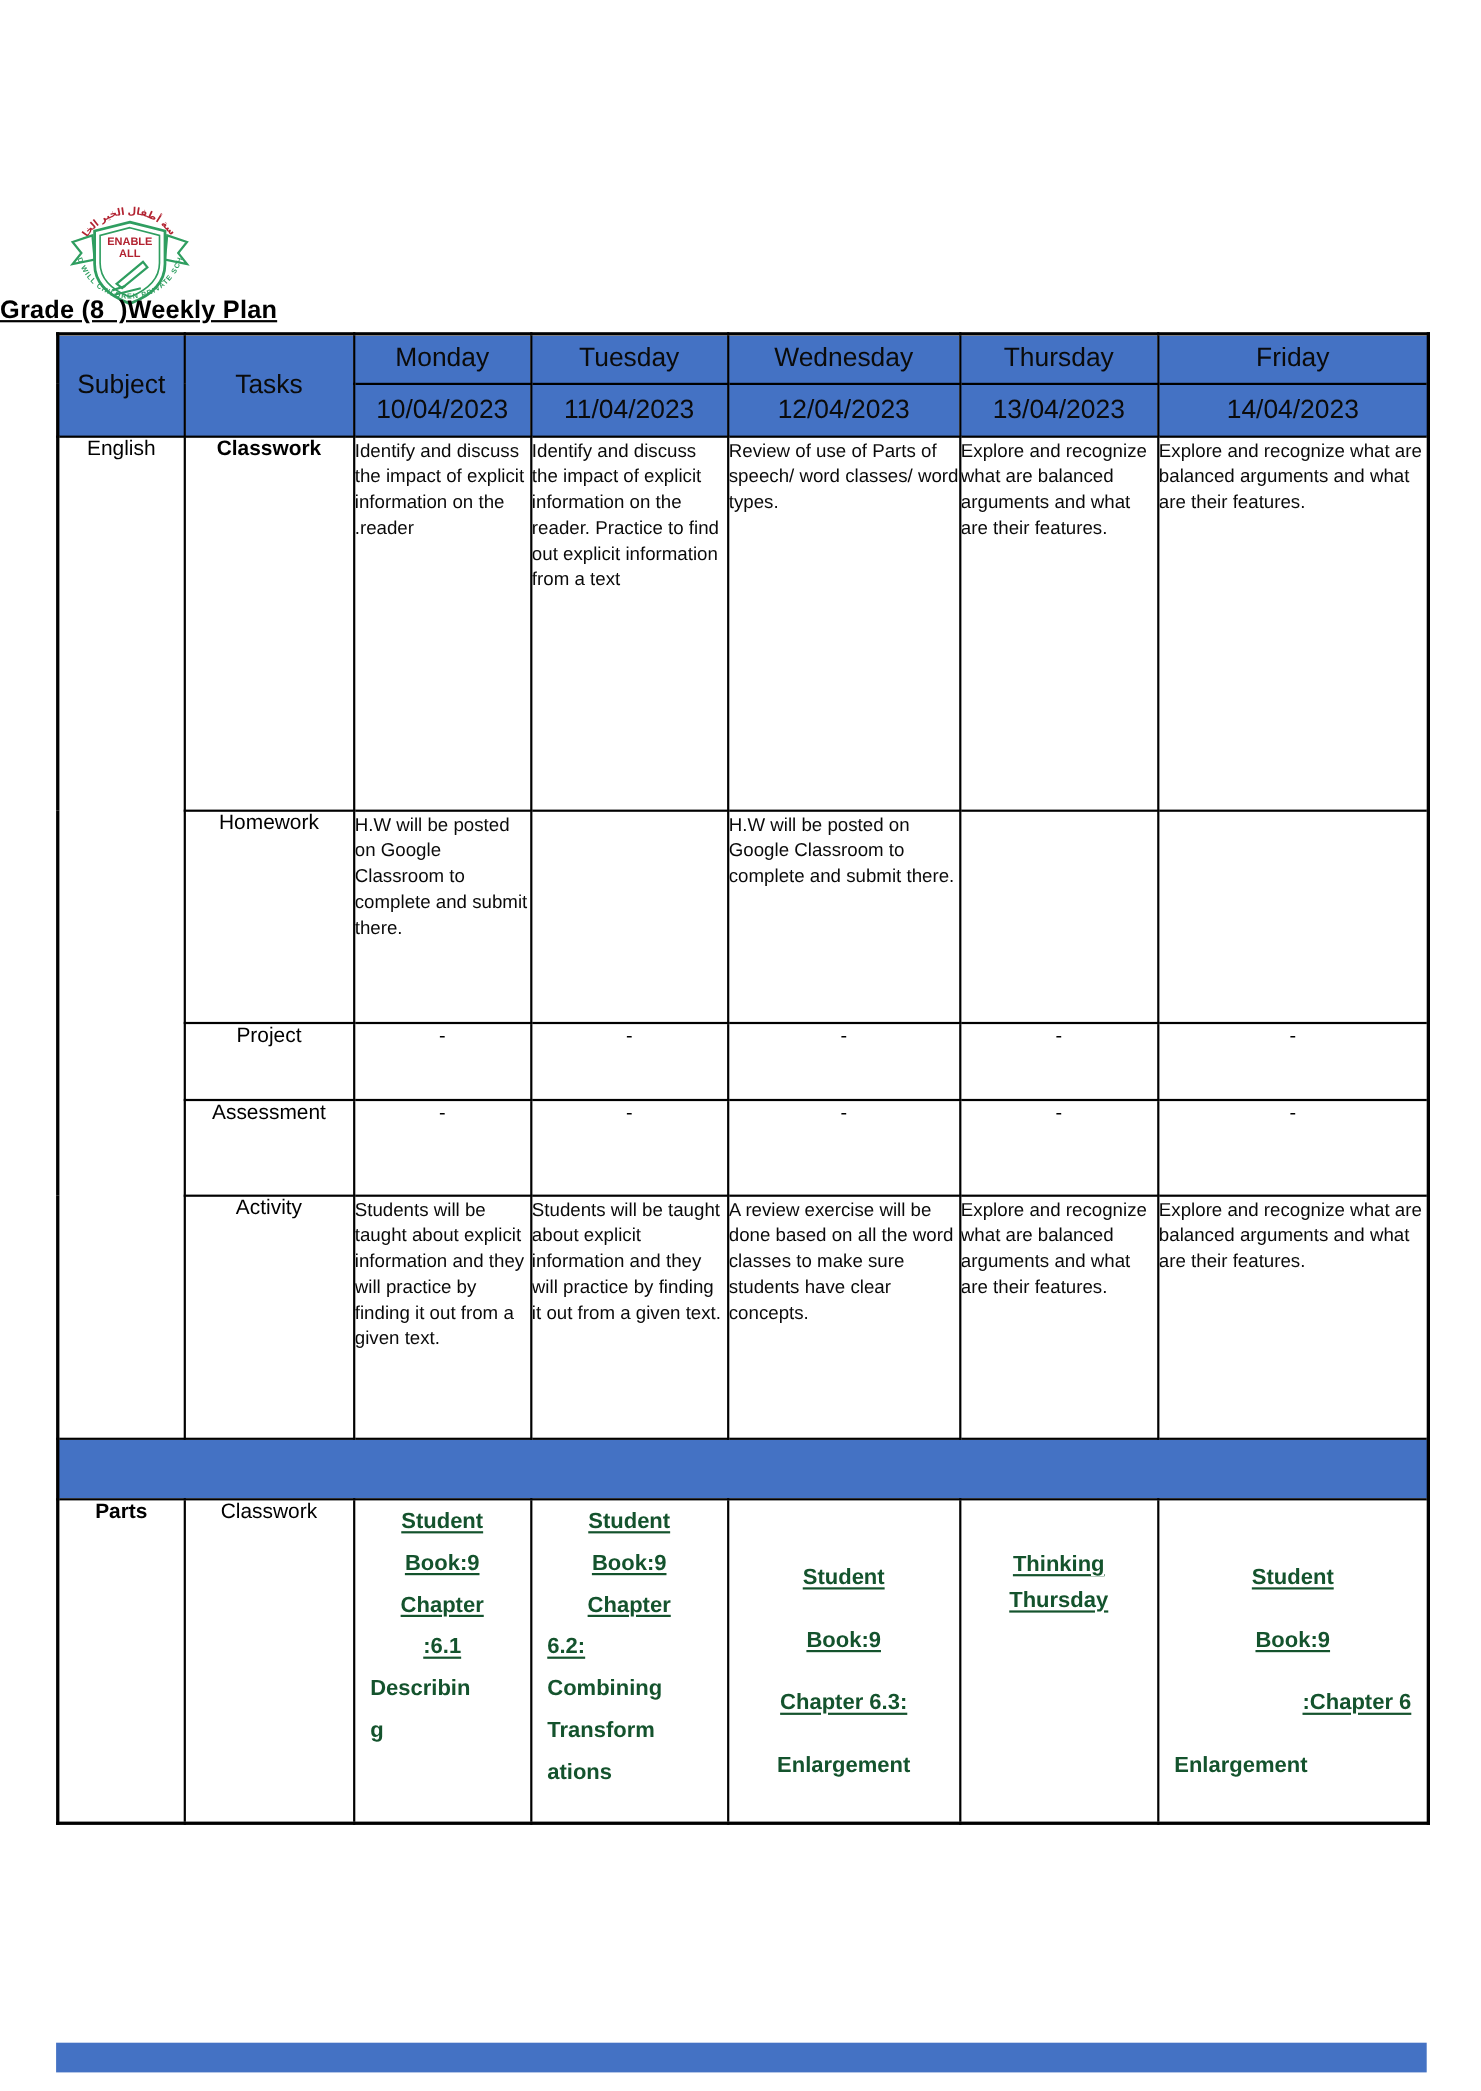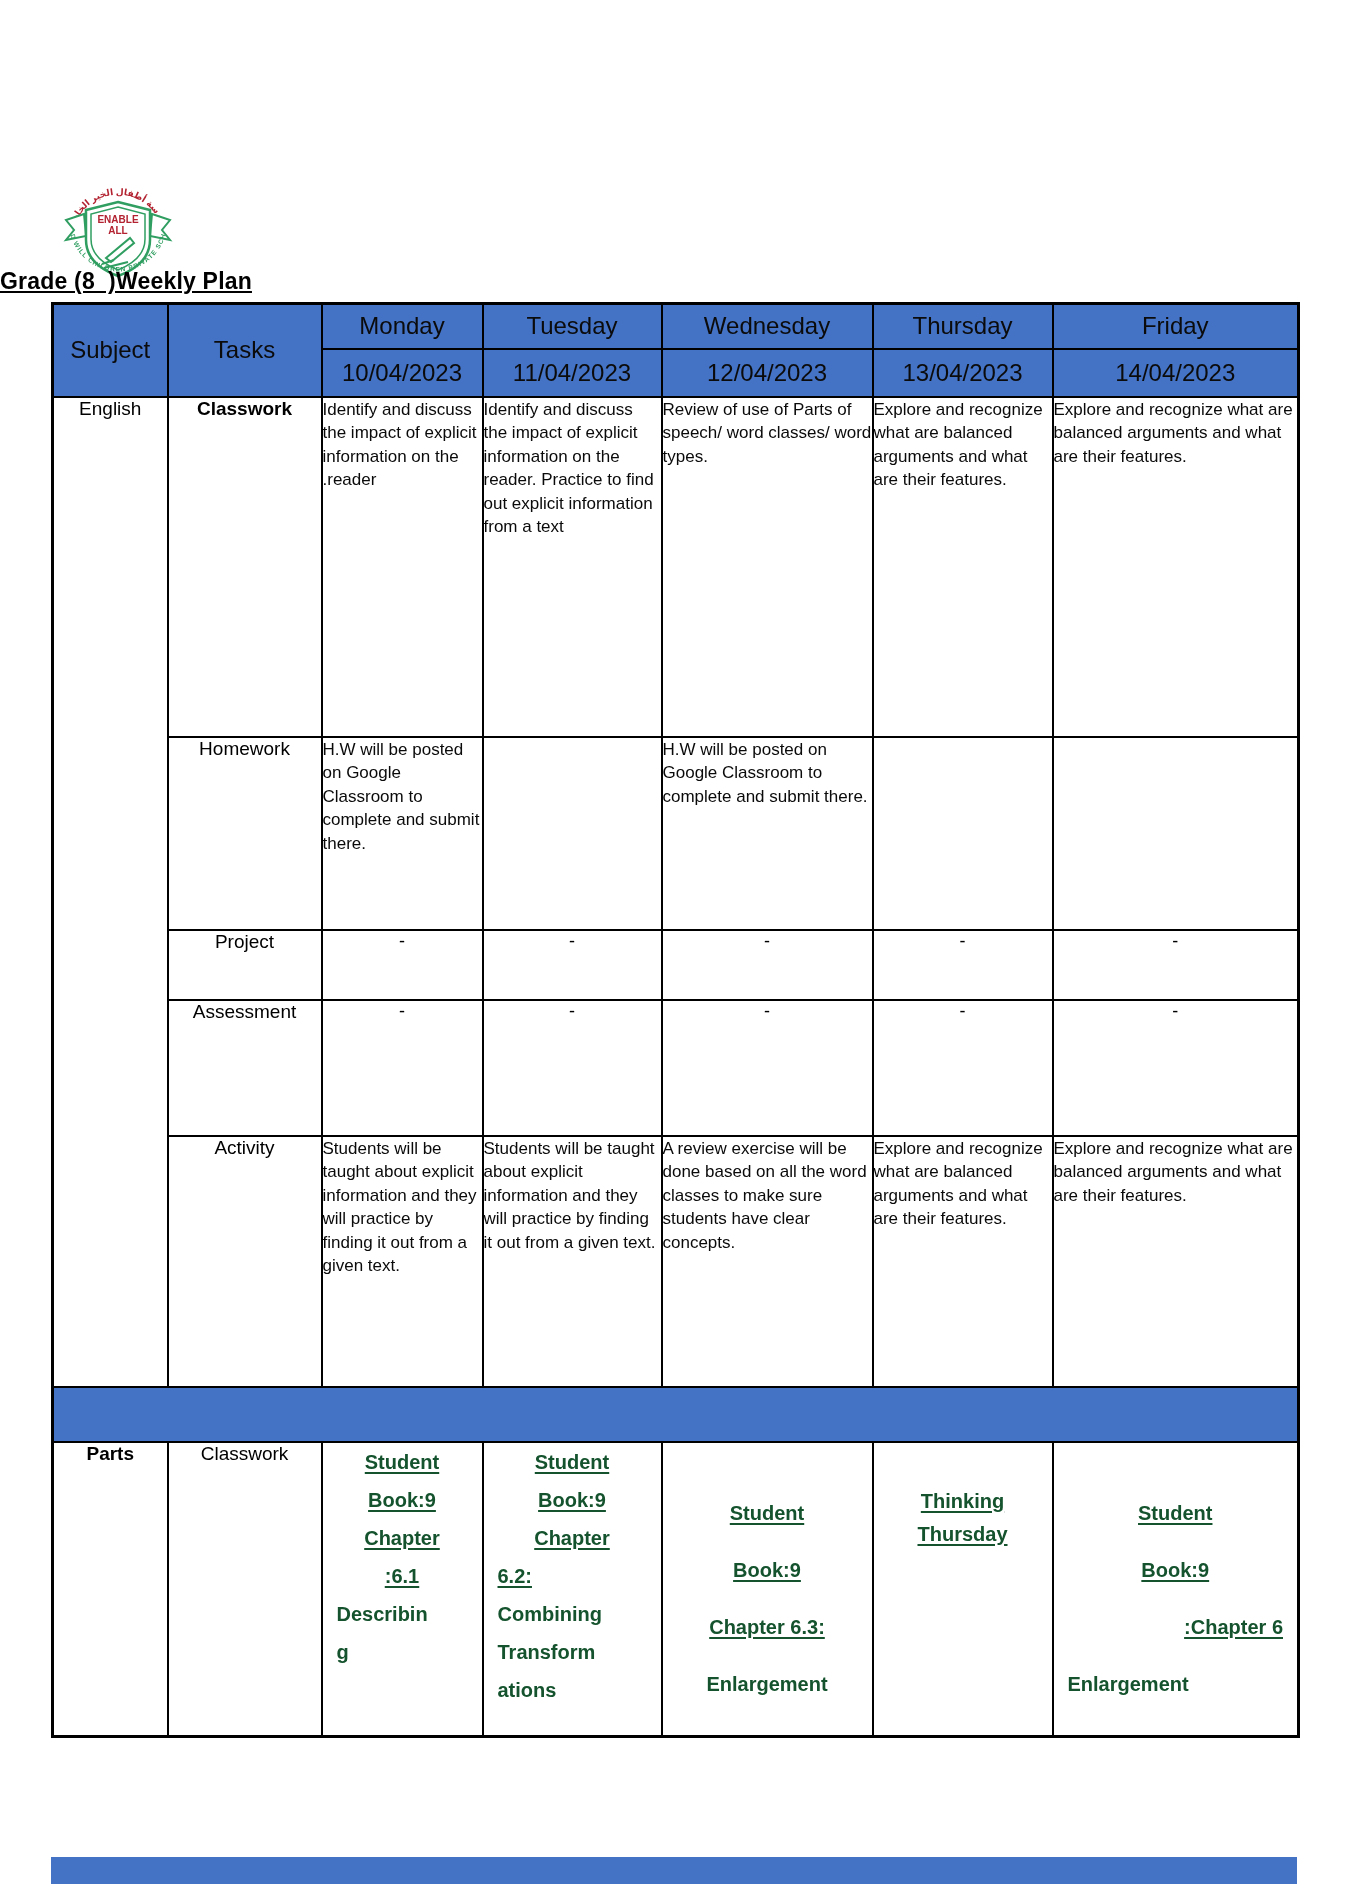--- a/index.html
+++ b/index.html
@@ -151,30 +151,30 @@
 
     <tr style="height:70px">
       <td class="task">Project</td>
       <td class="dash dash-a">-</td>
       <td class="dash dash-a">-</td>
       <td class="dash dash-a">-</td>
       <td class="dash dash-a">-</td>
       <td class="dash dash-a">-</td>
     </tr>
 
-    <tr style="height:136px">
+    <tr style="height:87px">
       <td class="task">Assessment</td>
       <td class="dash dash-low">-</td>
       <td class="dash dash-b">-</td>
       <td class="dash dash-b">-</td>
       <td class="dash dash-b">-</td>
       <td class="dash dash-b">-</td>
     </tr>
 
-    <tr style="height:251px">
+    <tr style="height:221px">
       <td class="task">Activity</td>
       <td class="bc">Students will be taught about explicit information and they will practice by finding it out from a given text.</td>
       <td class="bc">Students will be taught about explicit information and they will practice by finding it out from a given text.</td>
       <td class="bc">A review exercise will be done based on all the word classes to make sure students have clear concepts.</td>
       <td class="bc">Explore and recognize what are balanced arguments and what are their features.</td>
       <td class="bc">Explore and recognize what are balanced arguments and what are their features.</td>
     </tr>
 
     <tr class="sep" style="height:55px">
       <td colspan="7"></td>

